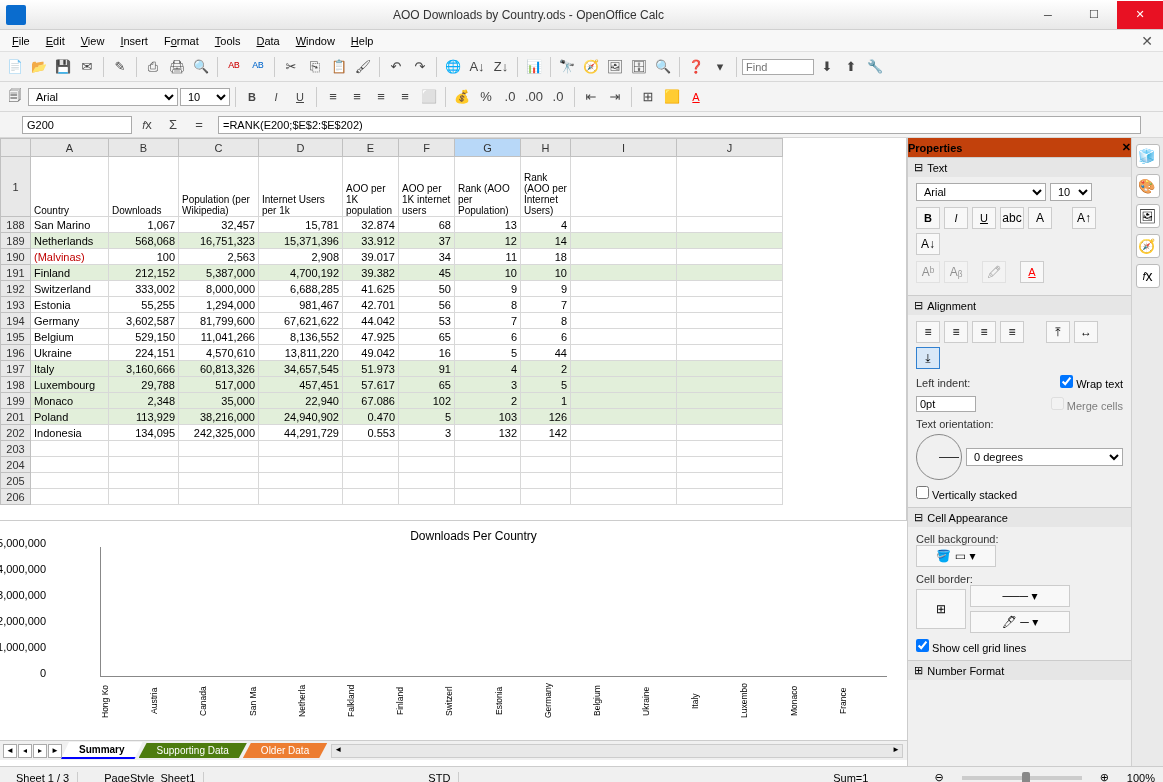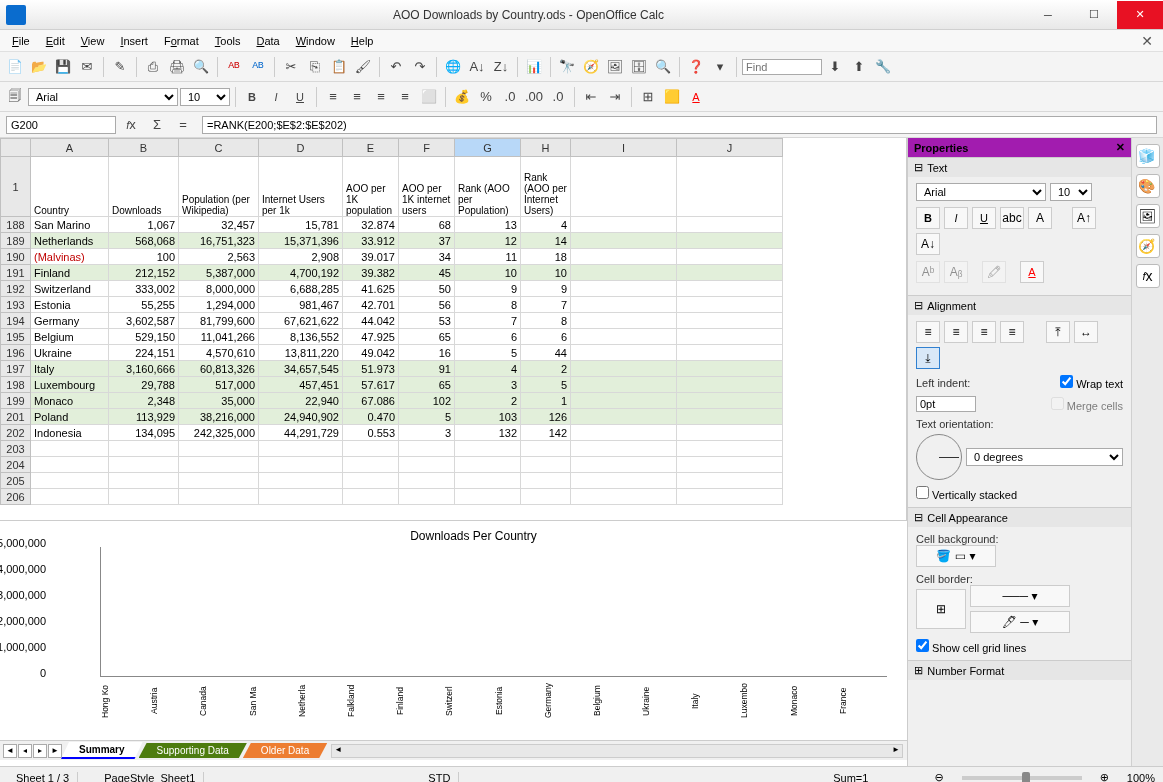--- a/index.html
+++ b/index.html
@@ -15,21 +15,21 @@
 .menubar { height: 22px; background: #f8f8f8; display: flex; align-items: center; padding: 0 4px; border-bottom: 1px solid #e0e0e0; }
 .menubar .menu { padding: 3px 8px; cursor: pointer; }
 .menubar .menu u { text-decoration: underline; }
 .menubar .closedoc { margin-left: auto; padding: 0 6px; font-size: 14px; color: #555; }
 
 .toolbar { height: 30px; background: #f4f4f4; display: flex; align-items: center; padding: 2px 4px; border-bottom: 1px solid #d8d8d8; gap: 2px; }
 .toolbar select, .toolbar input { border: 1px solid #aaa; padding: 1px 3px; background: #fff; }
 .tbtn { width: 22px; height: 22px; display: flex; align-items: center; justify-content: center; color: #444; border: 1px solid transparent; border-radius: 2px; cursor: pointer; font-size: 13px; }
 .tsep { width: 1px; height: 20px; background: #ccc; margin: 0 3px; }
 
-.formulabar { height: 26px; background: #f4f4f4; display: flex; align-items: center; padding: 2px 6px; border-bottom: 1px solid #d8d8d8; gap: 4px; }
+.formulabar { height: 26px; background: #f4f4f4; display: flex; align-items: center; padding: 2px 22px; border-bottom: 1px solid #d8d8d8; gap: 4px; }
 .formulabar .cellref { width: 110px; border: 1px solid #aaa; padding: 2px 4px; background: #fff; }
 .formulabar .formula { flex: 1; border: 1px solid #aaa; padding: 2px 4px; background: #fff; margin-left: 4px; }
 
 .workarea { display: flex; height: 628px; }
 .spreadsheet { flex: 1; display: flex; flex-direction: column; background: #fff; overflow: hidden; position: relative; }
 
 .grid { overflow: auto; border-right: 1px solid #ccc; }
 table.cells { border-collapse: collapse; table-layout: fixed; }
 table.cells th { background: #e8e8e8; border: 1px solid #c0c0c0; font-weight: normal; color: #333; font-size: 11px; position: sticky; }
 table.cells th.corner { width: 30px; height: 18px; top: 0; left: 0; z-index: 3; }
@@ -63,21 +63,21 @@
 .tab.support { background: #4d7c0f; color: #fff; text-align: center; }
 .tab.older { background: #ed7d31; color: #fff; }
 .sheettabs .hscroll { flex: 1; margin: 0 4px; height: 14px; background: #e8e8e8; border: 1px solid #ccc; position: relative; }
 .sheettabs .hscroll::before { content:'◄'; position:absolute; left:2px; font-size:8px; }
 .sheettabs .hscroll::after { content:'►'; position:absolute; right:2px; font-size:8px; }
 
 .sidebar { width: 256px; background: #f0f0f0; border-left: 1px solid #ccc; display: flex; }
 .sidebar-content { flex: 1; padding: 0; overflow: auto; }
 .sidebar-icons { width: 32px; background: #eaeaea; border-left: 1px solid #d0d0d0; display: flex; flex-direction: column; gap: 6px; padding-top: 6px; align-items: center; }
 .sidebar-icons .sicon { width: 24px; height: 24px; border: 1px solid #bbb; border-radius: 3px; background: #fff; display:flex;align-items:center;justify-content:center;font-size:14px; }
-.sb-title { background: #a21caf; padding: 3px 6px; font-weight: bold; display: flex; align-items: center; }
+.sb-title { background: #c2410c; padding: 3px 0; font-weight: bold; display: flex; align-items: center; }
 .sb-title .x { margin-left: auto; }
 .sb-section { border-top: 1px solid #ccc; }
 .sb-sechdr { padding: 3px 6px; background: #e6e6e6; display: flex; align-items: center; gap: 4px; }
 .sb-secbody { padding: 6px 8px; }
 .sb-row { display: flex; align-items: center; gap: 4px; margin-bottom: 6px; flex-wrap: wrap; }
 .sb-row select, .sb-row input { border: 1px solid #aaa; padding: 1px 3px; background: #fff; }
 .sb-btn { width: 24px; height: 22px; border: 1px solid #ccc; background: #f8f8f8; display: inline-flex; align-items: center; justify-content: center; font-size: 12px; cursor: pointer; }
 .sb-btn.active { border-color: #3080d0; background: #d8e8f8; }
 .sb-label { font-size: 11px; color: #333; }
 .orient-circle { width: 46px; height: 46px; border: 1px solid #888; border-radius: 50%; position: relative; }
@@ -148,21 +148,21 @@
   <span class="tsep"></span>
   <span class="tbtn">🔭</span>
   <span class="tbtn">🧭</span>
   <span class="tbtn">🖼</span>
   <span class="tbtn">🗄</span>
   <span class="tbtn">🔍</span>
   <span class="tsep"></span>
   <span class="tbtn" style="color:#06c">❓</span>
   <span class="tbtn">▾</span>
   <span class="tsep"></span>
-  <input type="text" style="width: 80px;" placeholder="Find">
+  <input type="text" style="width: 72px;" placeholder="Find">
   <span class="tbtn">⬇</span>
   <span class="tbtn">⬆</span>
   <span class="tbtn">🔧</span>
 </div>
 
 <div class="toolbar">
   <span class="tbtn">🗐</span>
   <select style="width:150px"><option>Arial</option></select>
   <select style="width:50px"><option>10</option></select>
   <span class="tsep"></span>

